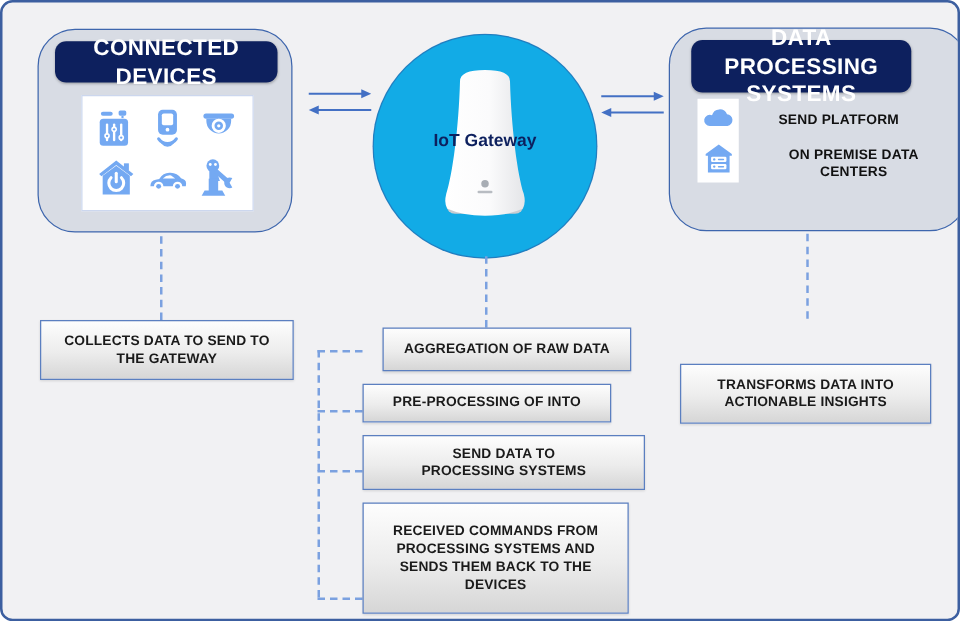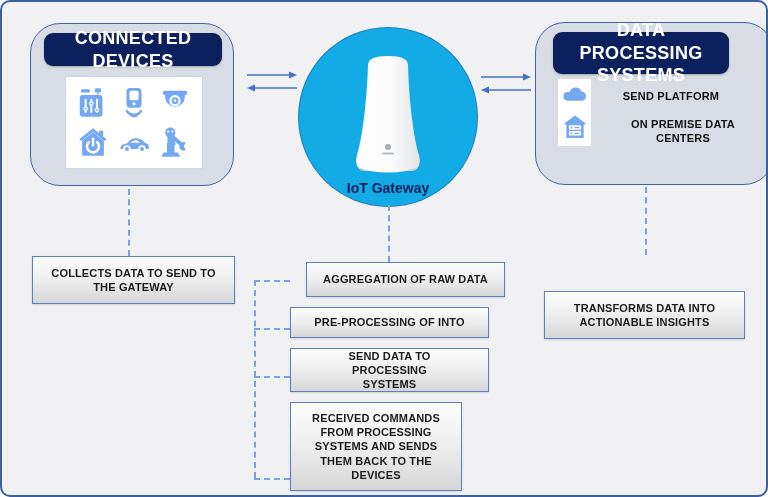--- a/index.html
+++ b/index.html
@@ -23,21 +23,21 @@
   .icon-panel{
     position:absolute;background:#ffffff;border:1px solid #ccd7ee;
     display:grid;grid-template-columns:repeat(3,1fr);grid-template-rows:repeat(2,1fr);
     align-items:center;justify-items:center;padding:6px;box-sizing:border-box;
   }
   .dev-icon{width:34px;height:34px;}
   
   .gw-circle{
     position:absolute;left:296px;top:25px;width:178px;height:178px;border-radius:50%;
     background:#12abe6;border:1px solid rgba(46,90,160,.55);
-    display:flex;flex-direction:column;align-items:center;justify-content:flex-end;
+    display:flex;flex-direction:column;align-items:center;justify-content:center;
   }
   .gw-tower{position:absolute;left:50%;top:26px;transform:translateX(-50%);}
   .gw-label{
     position:relative;margin-bottom:10px;color:#0d205e;font-weight:bold;font-size:14px;
   }
   
   .proc-strip{position:absolute;background:#ffffff;display:flex;flex-direction:column;align-items:center;justify-content:space-between;padding:5px 0;box-sizing:border-box;}
   .proc-label{
     position:absolute;font-size:11px;font-weight:bold;color:#111;line-height:1.3;
     text-align:center;letter-spacing:.2px;
@@ -184,17 +184,17 @@
   <div class="dash-v" style="left:643px;top:185px;height:68px;"></div>
   <div class="dash-v" style="left:252px;top:278px;height:198px;"></div>
   <div class="dash-h" style="left:252px;top:278px;width:36px;"></div>
   <div class="dash-h" style="left:252px;top:326px;width:36px;"></div>
   <div class="dash-h" style="left:252px;top:374px;width:36px;"></div>
   <div class="dash-h" style="left:252px;top:476px;width:36px;"></div>
 
   <div class="fbox" style="left:30px;top:254px;width:203px;height:48px;">COLLECTS DATA TO SEND TO THE GATEWAY</div>
   <div class="fbox" style="left:288px;top:260px;width:199px;height:35px;margin-left:16px;">AGGREGATION OF RAW DATA</div>
   <div class="fbox" style="left:288px;top:305px;width:199px;height:31px;">PRE-PROCESSING OF INTO</div>
-  <div class="fbox" style="left:288px;top:346px;width:199px;height:44px;padding:4px 38px;text-align:center;">SEND DATA TO PROCESSING SYSTEMS</div>
-  <div class="fbox" style="left:288px;top:400px;width:172px;height:89px;padding:4px 14px;">RECEIVED COMMANDS FROM PROCESSING SYSTEMS AND SENDS THEM BACK TO THE DEVICES</div>
+  <div class="fbox" style="left:288px;top:346px;width:226px;height:44px;padding:4px 38px;text-align:center;">SEND DATA TO PROCESSING SYSTEMS</div>
+  <div class="fbox" style="left:288px;top:400px;width:213px;height:89px;padding:4px 14px;">RECEIVED COMMANDS FROM PROCESSING SYSTEMS AND SENDS THEM BACK TO THE DEVICES</div>
   <div class="fbox" style="left:542px;top:253px;width:201px;height:48px;margin-top:36px;">TRANSFORMS DATA INTO ACTIONABLE INSIGHTS</div>
 
 </div>
 
 </body></html>

